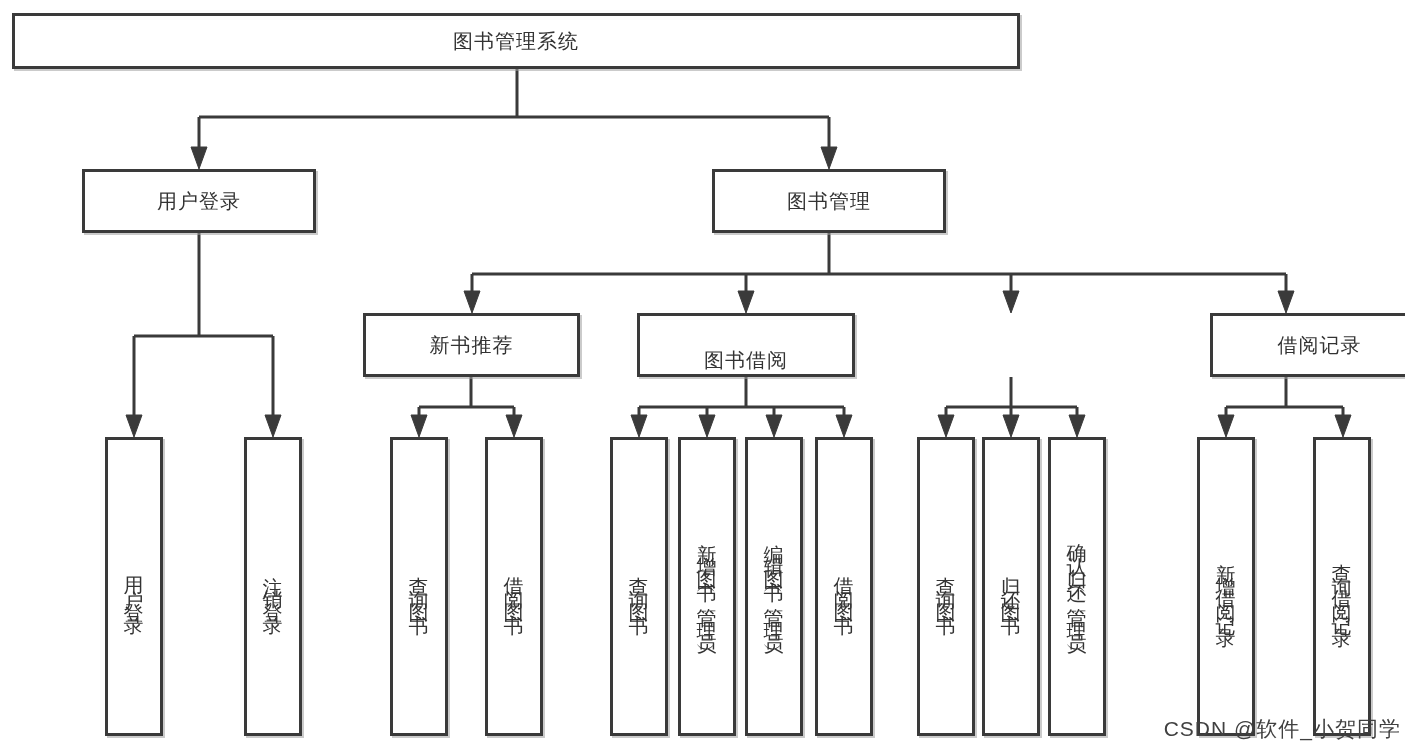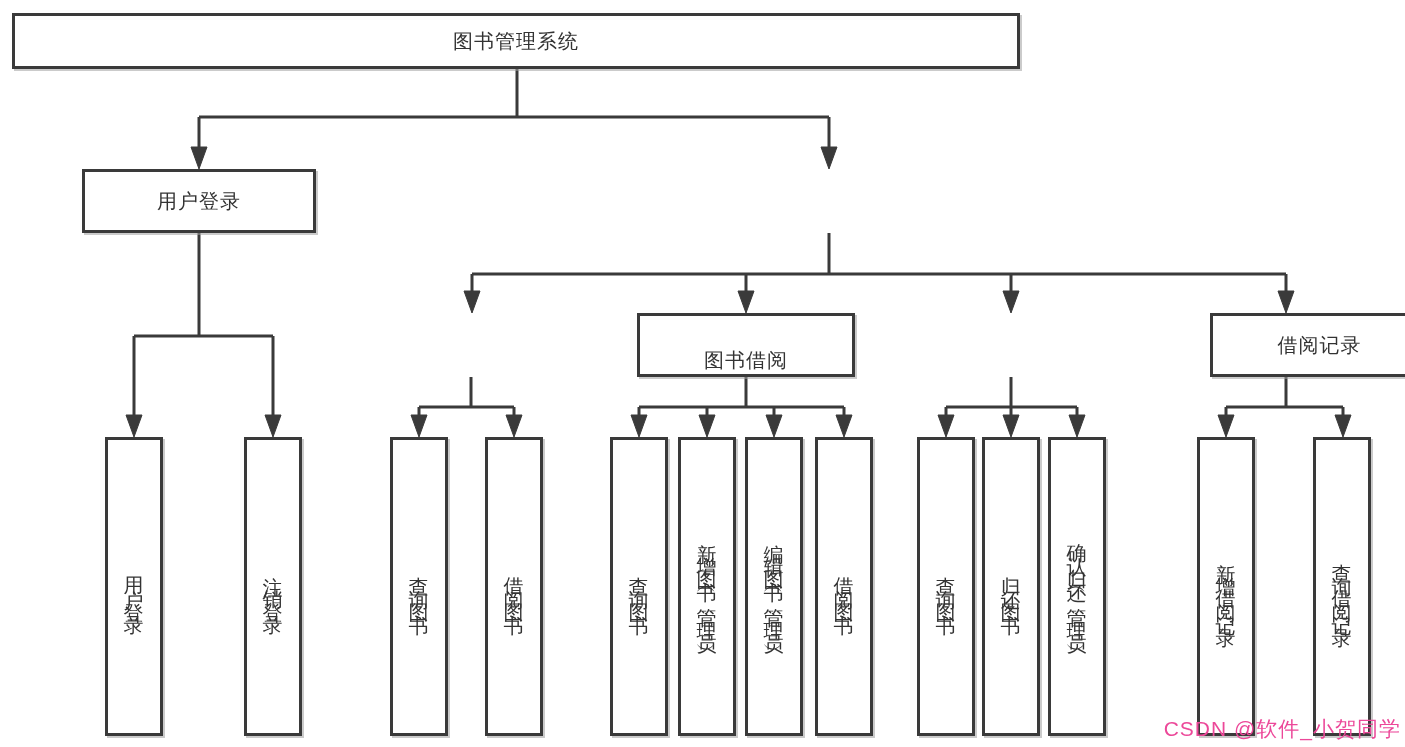--- a/index.html
+++ b/index.html
@@ -33,21 +33,21 @@
     font-size:20px;
     letter-spacing:13px;
     color:#333333;
     line-height:1;
     white-space:nowrap;
   }
   .watermark{
     position:absolute;
     right:4px;top:715px;
     font-size:21px;
-    color:#ec4899;
+    color:#404040;
     letter-spacing:1px;
     z-index:5;
     pointer-events:none;
   }
 </style>
 </head>
 <body>
 
 <div class="stage">
 
@@ -101,21 +101,27 @@
     </g>
   </svg>
 
   <div class="node hnode" style="left:12px;top:13px;width:1008px;height:56px;">
     <span>图书管理系统</span>
   </div>
 
   <div class="node hnode" style="left:82px;top:169px;width:234px;height:64px;">
     <span>用户登录</span>
   </div>
+  <div class="node hnode" style="left:712px;top:169px;width:234px;height:64px;">
+    <span>图书管理</span>
+  </div>
 
+  <div class="node hnode" style="left:363px;top:313px;width:217px;height:64px;">
+    <span>新书推荐</span>
+  </div>
   <div class="node hnode" style="left:637px;top:313px;width:218px;height:64px;align-items:flex-end;">
     <span>图书借阅</span>
   </div>
   <div class="node hnode" style="left:1210px;top:313px;width:219px;height:64px;">
     <span>借阅记录</span>
   </div>
 
   <div class="node leaf" style="left:105px;">
     <span class="vtext">用户登录</span>
   </div>

